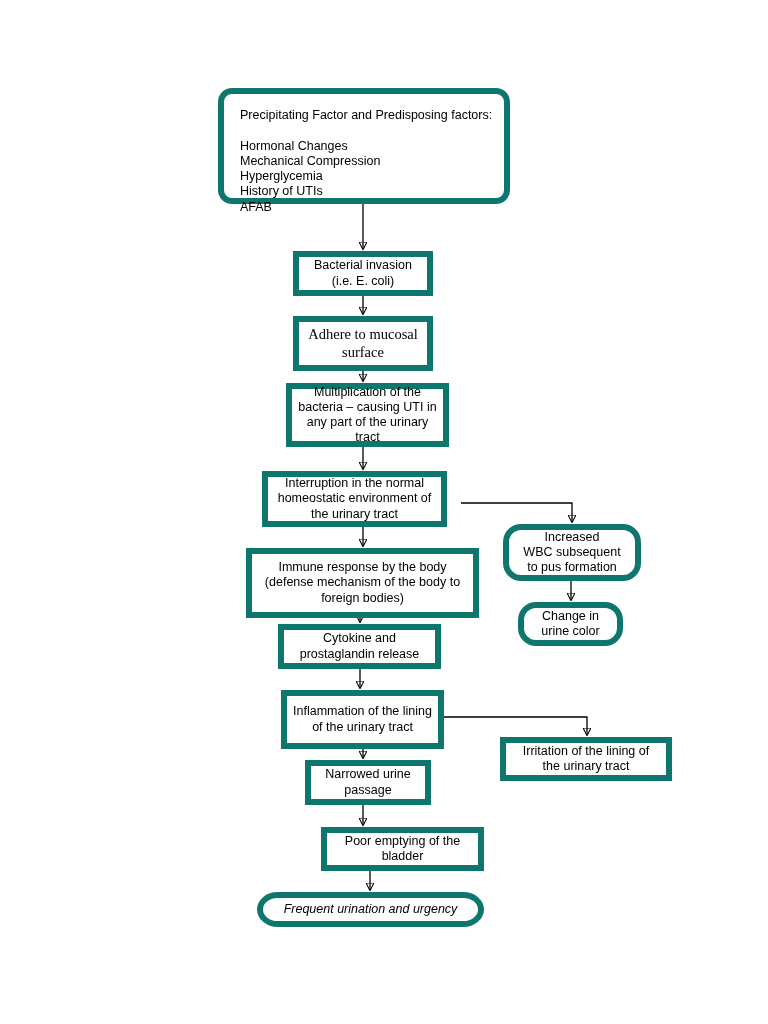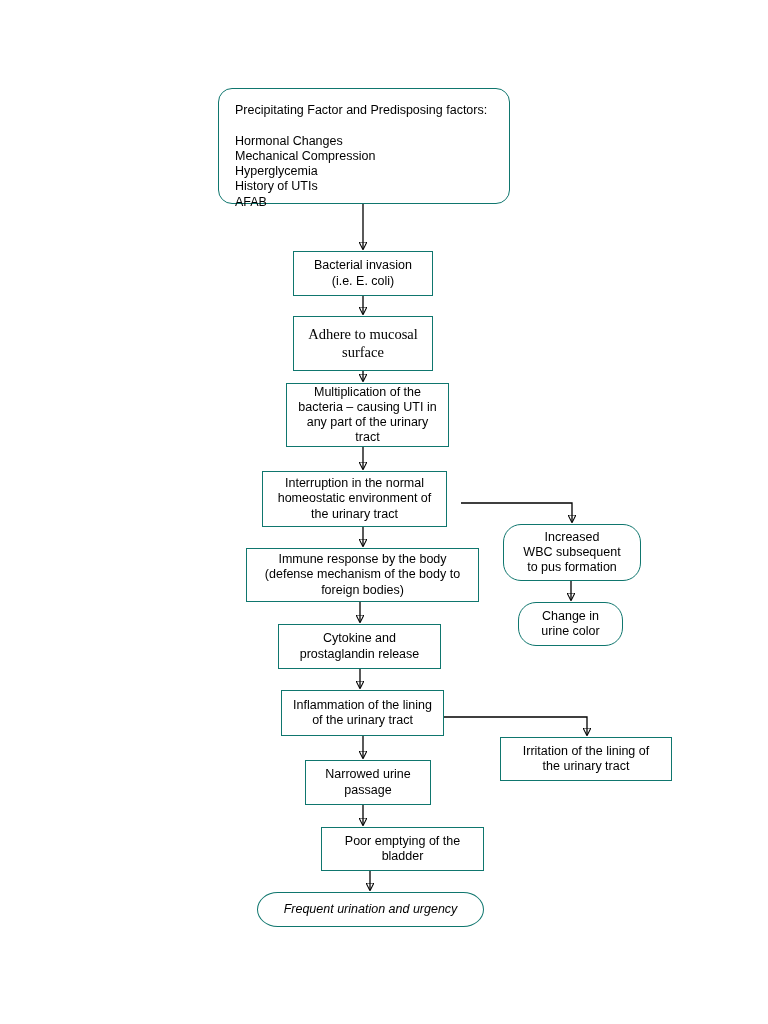--- a/index.html
+++ b/index.html
@@ -16,21 +16,21 @@
   }
   #canvas {
     position: absolute;
     left: 0; top: 0;
     width: 768px;
     height: 1024px;
   }
   .node {
     position: absolute;
     box-sizing: border-box;
-    border: 1px solid #0f766e;
+    border: 6px solid #0f766e;
     background: #ffffff;
     display: flex;
     align-items: center;
     justify-content: center;
     text-align: center;
     color: #000000;
     font-family: "Liberation Sans", sans-serif;
     font-size: 12.5px;
     line-height: 1.22;
     padding: 2px 6px;
@@ -147,37 +147,37 @@
 homeostatic environment of
 the urinary tract</span>
   </div>
 
   <div class="node shape-round-md" style="left:503px; top:524px; width:138px; height:57px;">
     <span class="txt">Increased
 WBC subsequent
 to pus formation</span>
   </div>
 
-  <div class="node shape-rect" style="left:246px; top:548px; width:233px; height:54px;">
+  <div class="node shape-rect" style="left:246px; top:548px; width:233px; height:70px;">
     <span class="txt">Immune response by the body
 (defense mechanism of the body to
 foreign bodies)</span>
   </div>
 
   <div class="node shape-round-md" style="left:518px; top:602px; width:105px; height:44px;">
     <span class="txt">Change in
 urine color</span>
   </div>
 
   <div class="node shape-rect" style="left:278px; top:624px; width:163px; height:45px;">
     <span class="txt">Cytokine and
 prostaglandin release</span>
   </div>
 
-  <div class="node shape-rect" style="left:281px; top:690px; width:163px; height:46px;text-align:center;">
+  <div class="node shape-rect" style="left:281px; top:690px; width:163px; height:59px;text-align:center;">
     <span class="txt">Inflammation of the lining
 of the urinary tract</span>
   </div>
 
   <div class="node shape-rect" style="left:500px; top:737px; width:172px; height:44px;">
     <span class="txt">Irritation of the lining of
 the urinary tract</span>
   </div>
 
   <div class="node shape-rect" style="left:305px; top:760px; width:126px; height:45px;">

